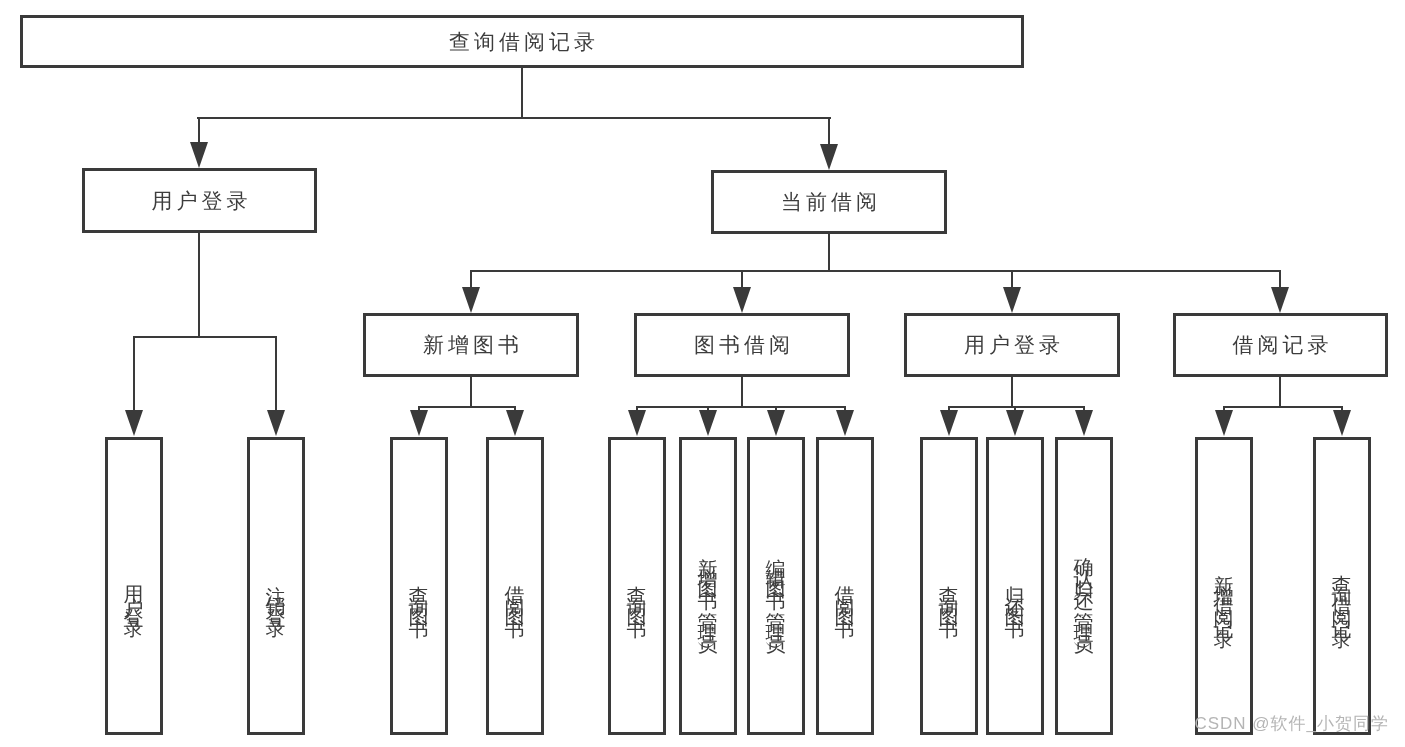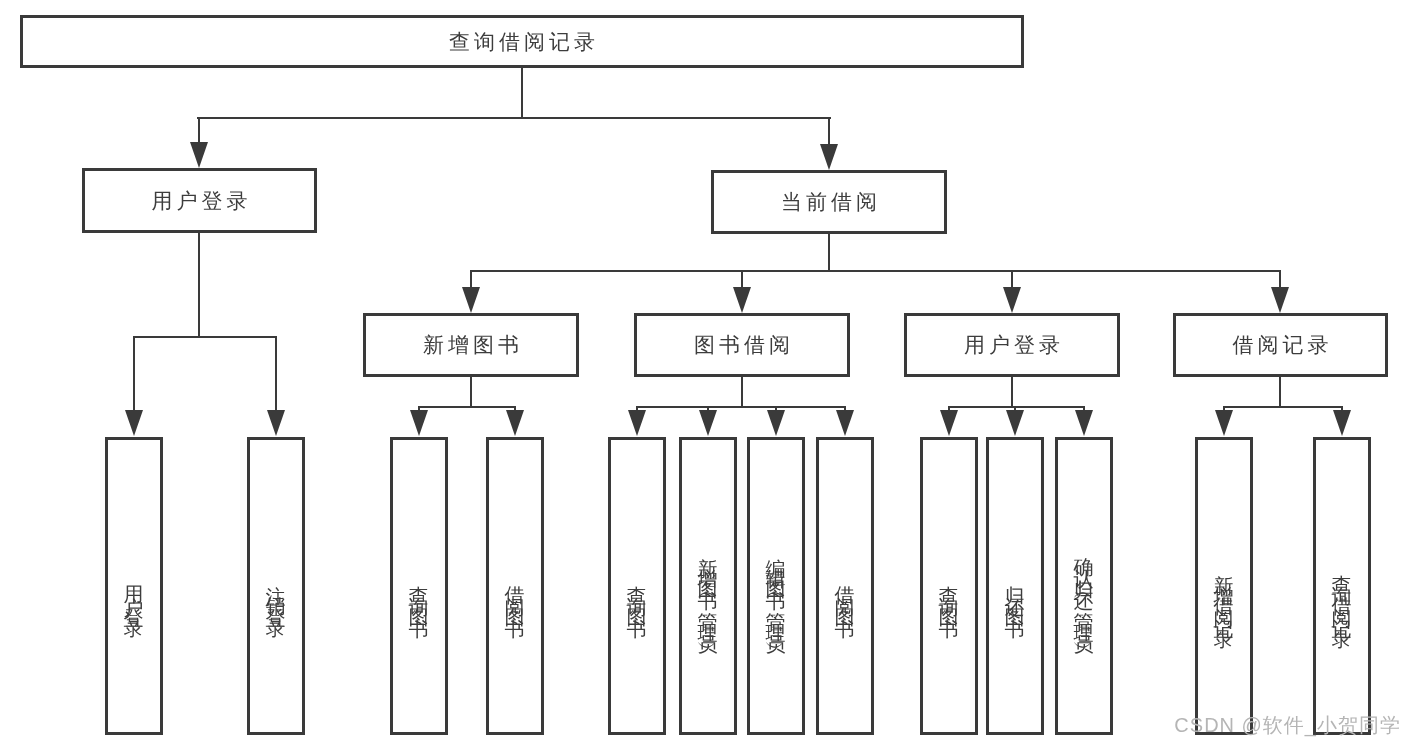--- a/index.html
+++ b/index.html
@@ -50,22 +50,22 @@
   .arr{
     position:absolute;z-index:1;
     width:0;height:0;
     border-left:9px solid transparent;
     border-right:9px solid transparent;
     border-top:26px solid #3a3a3a;
   }
   
   .watermark{
     position:absolute;
-    top:712px;right:4px;
-    font-size:20px;
+    top:712px;right:16px;
+    font-size:17px;
     color:#b5b5b5;
     letter-spacing:1px;
     z-index:5;
     white-space:nowrap;
   }
 </style>
 </head>
 <body>
 
 <div id="canvas">

